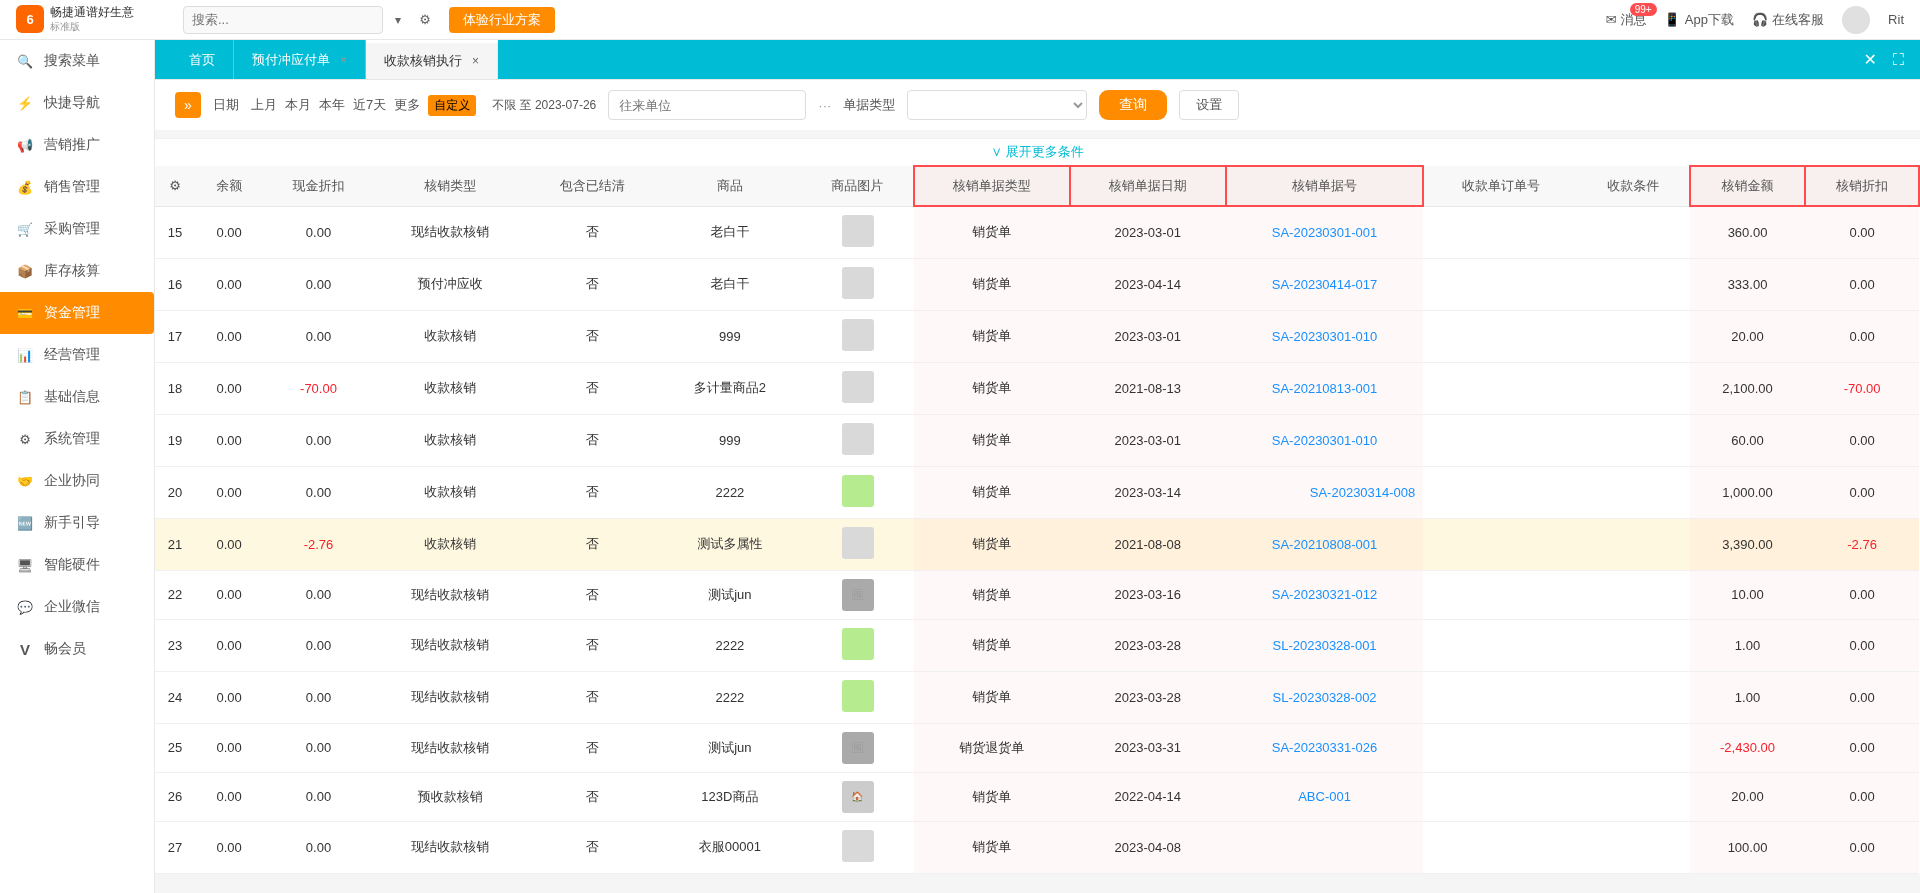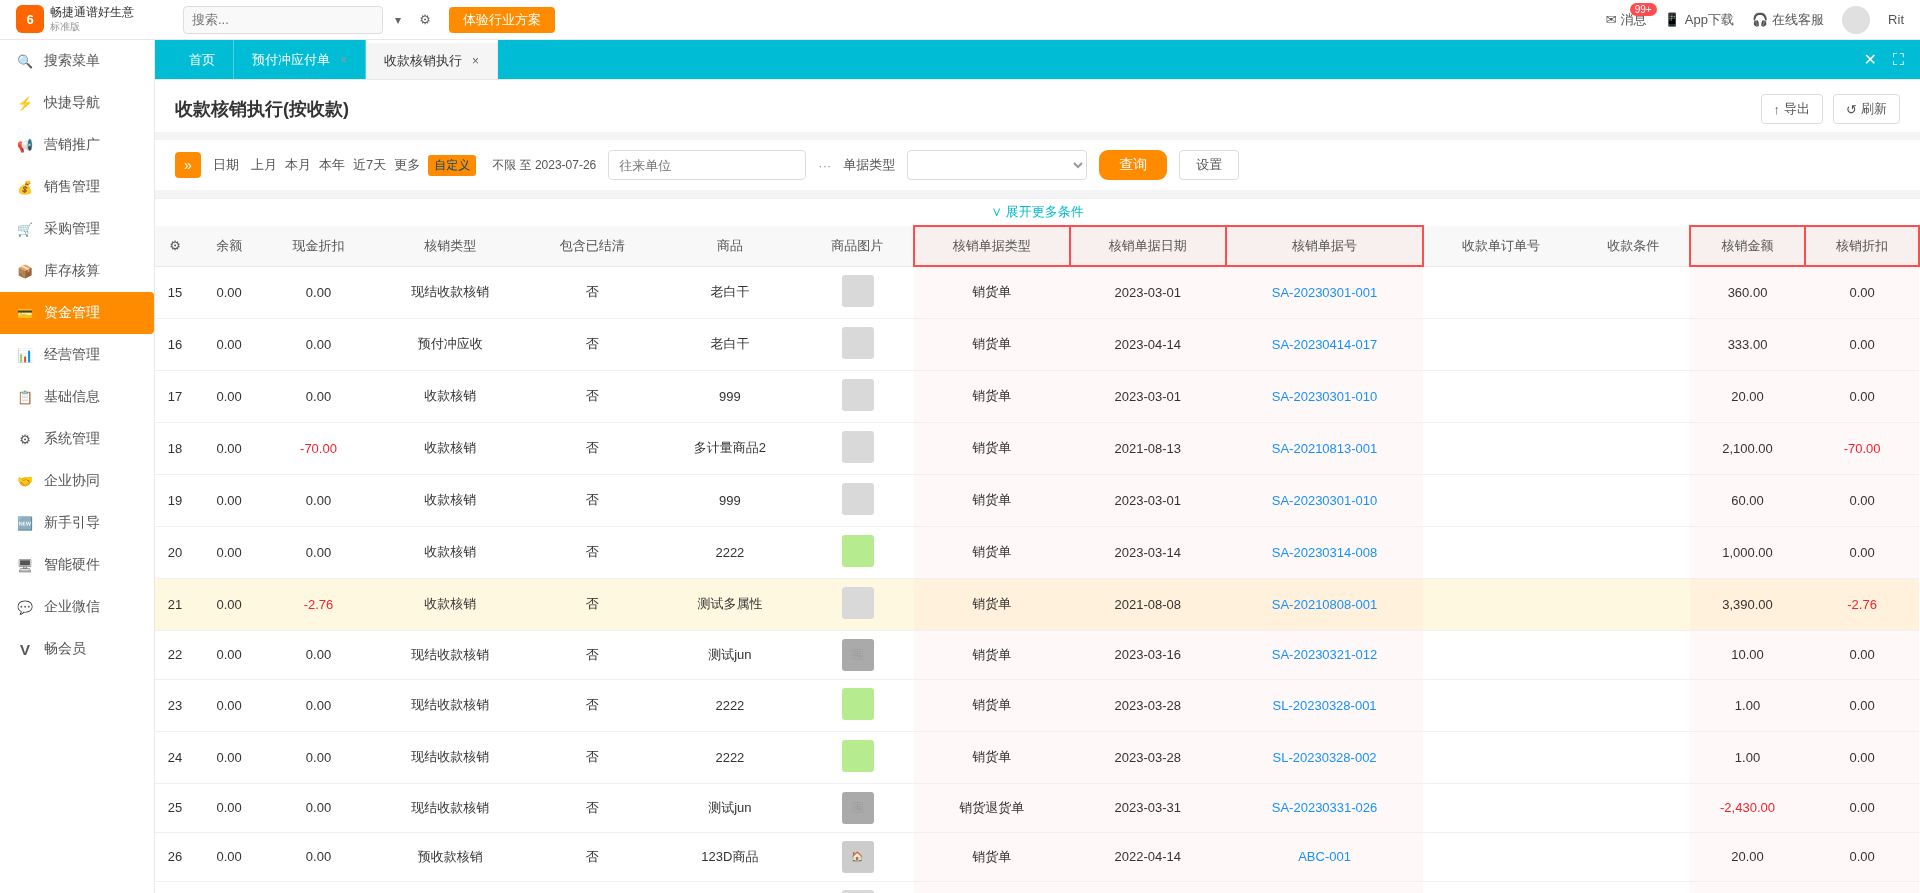--- a/index.html
+++ b/index.html
@@ -45,21 +45,21 @@
     .page-title { font-size: 18px; font-weight: bold; color: #333; }
     .header-actions { display: flex; gap: 10px; }
     .btn-outline { border: 1px solid #ddd; background: #fff; color: #555; border-radius: 4px; padding: 5px 12px; cursor: pointer; display: flex; align-items: center; gap: 4px; }
 
     
     .filter-bar { background: #fff; padding: 10px 20px; margin-bottom: 8px; display: flex; align-items: center; gap: 12px; flex-wrap: wrap; }
     .expand-arrow { width: 26px; height: 26px; background: #ff8c00; color: #fff; border-radius: 4px; display: flex; align-items: center; justify-content: center; cursor: pointer; font-size: 14px; }
     .filter-label { color: #555; white-space: nowrap; }
     .filter-date-options { display: flex; gap: 8px; align-items: center; }
     .filter-date-opt { color: #555; cursor: pointer; font-size: 13px; }
-    .filter-date-custom { background: #ff8c00; color: #0c4a6e; border-radius: 3px; padding: 2px 6px; font-size: 12px; cursor: pointer; }
+    .filter-date-custom { background: #ff8c00; color: #000000; border-radius: 3px; padding: 2px 6px; font-size: 12px; cursor: pointer; }
     .filter-date-range { color: #555; font-size: 12px; margin-left: 4px; }
     .filter-input { height: 30px; border: 1px solid #ddd; border-radius: 4px; padding: 0 10px; min-width: 150px; color: #999; }
     .filter-dots { color: #999; }
     .filter-type-select { height: 30px; border: 1px solid #ddd; border-radius: 4px; padding: 0 10px; min-width: 180px; background: #fff; color: #999; }
     .btn-query { background: #ff8c00; color: #fff; border: none; border-radius: 9px; padding: 6px 20px; cursor: pointer; font-size: 14px; }
     .btn-settings { background: #fff; color: #555; border: 1px solid #ddd; border-radius: 4px; padding: 5px 16px; cursor: pointer; }
     .expand-more { color: #00bcd4; border: none; background: none; cursor: pointer; font-size: 13px; display: flex; align-items: center; gap: 4px; width: 100%; justify-content: center; padding: 4px; }
 
     
     .table-container { background: #fff; margin: 0 0 8px; overflow-x: auto; }
@@ -196,33 +196,20 @@
       <div class="tab active" style="background:#f5f5f5;color:#333;border-top:3px solid #fff;border-right:1px solid #e8e8e8;">
         <span>收款核销执行</span>
         <span class="tab-close" style="color:#666;">×</span>
       </div>
       <div class="tab-bar-actions">
         <span class="tab-bar-icon" style="color:#fff;font-size:16px;">✕</span>
         <span class="tab-bar-icon" style="color:#fff;font-size:16px;">⛶</span>
       </div>
     </div>
 
-    <div class="page-header">
-      <h2 class="page-title">收款核销执行(按收款)</h2>
-      <div class="header-actions">
-        <button class="btn-outline">
-          <span>↑</span>
-          <span>导出</span>
-        </button>
-        <button class="btn-outline">
-          <span>↺</span>
-          <span>刷新</span>
-        </button>
-      </div>
-    </div>
 
     <div class="filter-bar">
       <div class="expand-arrow">»</div>
       <span class="filter-label">日期</span>
       <div class="filter-date-options">
         <span class="filter-date-opt">上月</span>
         <span class="filter-date-opt">本月</span>
         <span class="filter-date-opt">本年</span>
         <span class="filter-date-opt">近7天</span>
         <span class="filter-date-opt">更多</span>
@@ -349,21 +336,21 @@
             <tr>
               <td>20</td>
               <td>0.00</td>
               <td>0.00</td>
               <td>收款核销</td>
               <td>否</td>
               <td>2222</td>
               <td><div class="img-placeholder" style="background: rgb(183, 235, 143);"></div></td>
               <td style="background: rgba(255, 77, 79, 0.04);">销货单</td>
               <td style="background: rgba(255, 77, 79, 0.04);">2023-03-14</td>
-              <td style="background: rgba(255, 77, 79, 0.04);"><a class="link-blue" href="#">SA-20230314-008</a></td>
+              <td style="background: rgba(255, 77, 79, 0.04); text-align: right;"><a class="link-blue" href="#">SA-20230314-008</a></td>
               <td></td>
               <td></td>
               <td style="background: rgba(255, 77, 79, 0.04);">1,000.00</td>
               <td style="background: rgba(255, 77, 79, 0.04);">0.00</td>
             </tr>
             <tr class="highlighted">
               <td>21</td>
               <td>0.00</td>
               <td class="red-text">-2.76</td>
               <td>收款核销</td>

